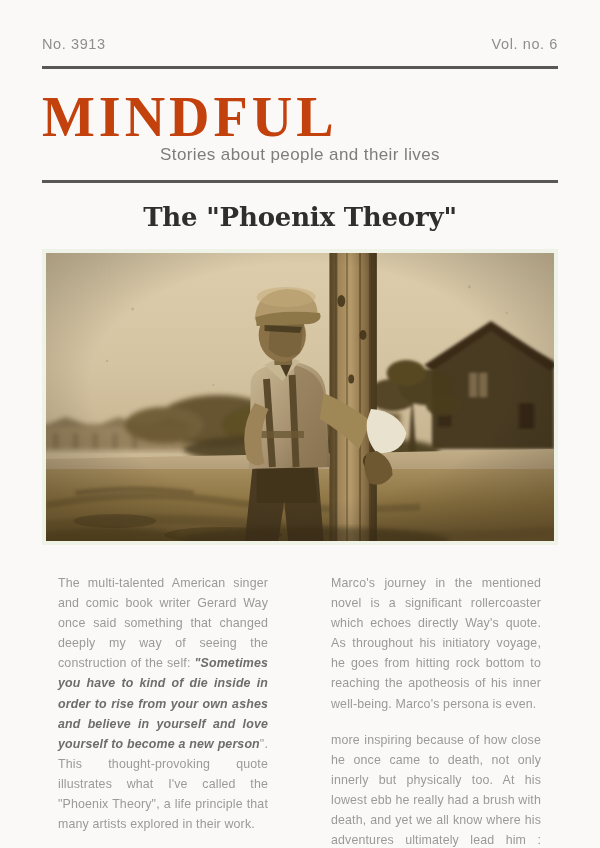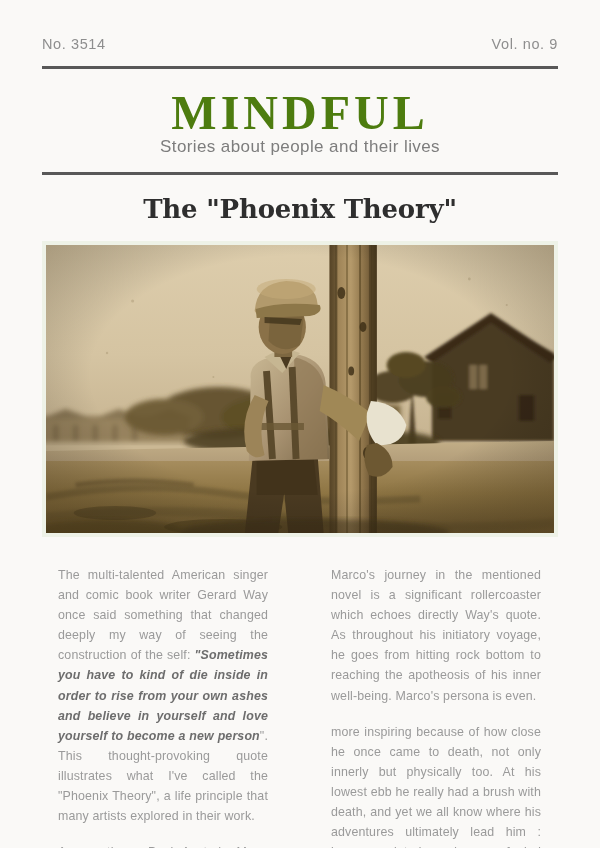--- a/index.html
+++ b/index.html
@@ -37,27 +37,27 @@
   }
   .rule {
     height: 3px;
     background: #585858;
     width: 100%;
   }
   .rule-top { margin-top: 14px; }
   .rule-bottom { margin-top: 15px; }
 
   .masthead-title {
-    text-align: center;
+    text-align: left;
     font-family: "Liberation Serif", "DejaVu Serif", serif;
     font-weight: 700;
-    font-size: 48px;
+    font-size: 56px;
     line-height: 1.0;
     letter-spacing: 4px;
-    color: #4d7c0f;
+    color: #c2410c;
     margin: 20px 0 0 0;
   }
   .masthead-tagline {
     text-align: center;
     font-size: 17px;
     font-weight: 300;
     letter-spacing: 0.4px;
     color: #7d7d7d;
   }
 
@@ -112,22 +112,22 @@
     font-style: italic;
     color: #6d6d6d;
   }
 </style>
 </head>
 <body style="background: rgb(250, 249, 247);">
 
 <div class="page">
 
   <div class="issue-line">
-    <span>No. 3514</span>
-    <span>Vol. no. 9</span>
+    <span>No. 3913</span>
+    <span>Vol. no. 6</span>
   </div>
 
   <div class="rule rule-top" style="background: rgb(88, 88, 88);"></div>
 
   <h1 class="masthead-title">MINDFUL</h1>
   <div class="masthead-tagline">Stories about people and their lives</div>
 
   <div class="rule rule-bottom" style="background: rgb(88, 88, 88);"></div>
 
   <h2 class="headline">The "Phoenix Theory"</h2>

